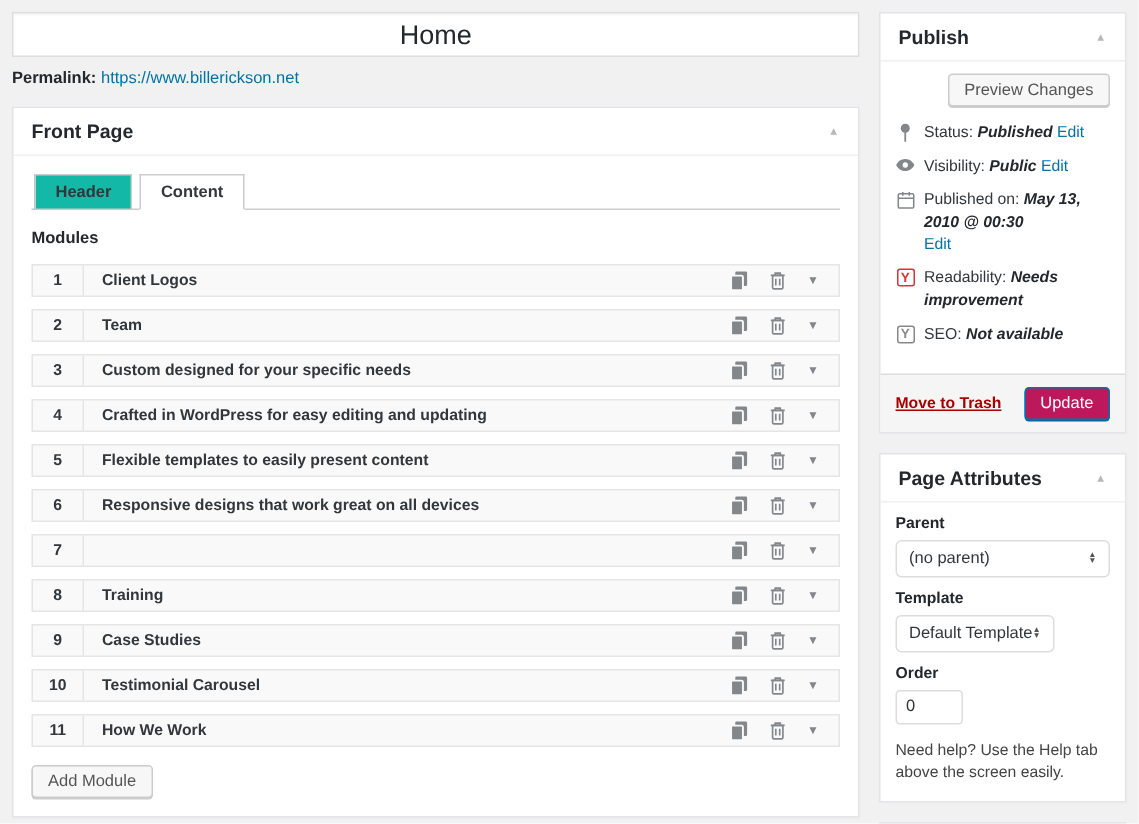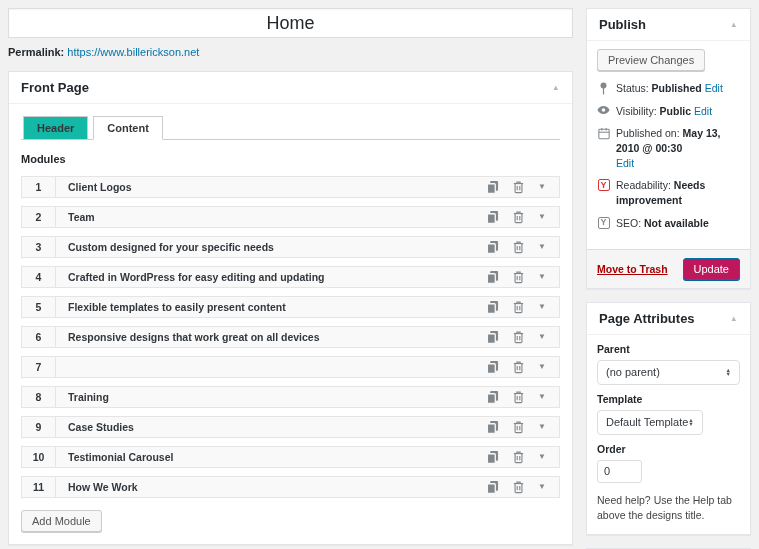--- a/index.html
+++ b/index.html
@@ -72,24 +72,24 @@
     border-radius:3px; box-shadow:0 1px 0 #ccc;
     color:#555; font-size:11px; font-family:"Liberation Sans", sans-serif;
     padding:4px 10px; cursor:pointer; white-space:nowrap;
   }
   .add-module-btn { margin-top:4px; }
 
   
   .side-box { margin-bottom:13px; }
   .side-inside { padding:8px 10px 10px; font-size:10.5px; }
 
-  .preview-row { text-align:left; margin-bottom:10px; }
+  .preview-row { text-align:right; margin-bottom:10px; }
   .misc-row { display:flex; align-items:flex-start; gap:6px; margin-bottom:8px; line-height:1.4; }
   .misc-row .mi { flex:0 0 13px; display:inline-flex; justify-content:center; margin-top:1px; }
-  .misc-row b { color:#23282d; }
+  .misc-row b { color:#23282d;font-style:italic; }
   .yoast-icon {
     display:inline-flex; align-items:center; justify-content:center;
     width:12px; height:12px; border:1px solid currentColor; border-radius:2px;
     font-size:9px; font-weight:bold; line-height:1;
   }
   .yoast-red { color:#dc3232; }
   .yoast-gray { color:#888; }
 
   .major-actions {
     display:flex; align-items:center; justify-content:space-between;
@@ -498,21 +498,21 @@
           <span>Default Template</span>
           <span class="updown">
               <i>▲</i>
               <i>▼</i>
             </span>
         </div>
 
         <div class="field-label">Order</div>
         <input class="order-input" type="text" value="0" style="">
 
-        <div class="help-text">Need help? Use the Help tab above the designs title.</div>
+        <div class="help-text">Need help? Use the Help tab above the screen easily.</div>
       </div>
     </div>
 
     <div class="postbox side-box">
       
       
     </div>
 
   </div>
 </div>

